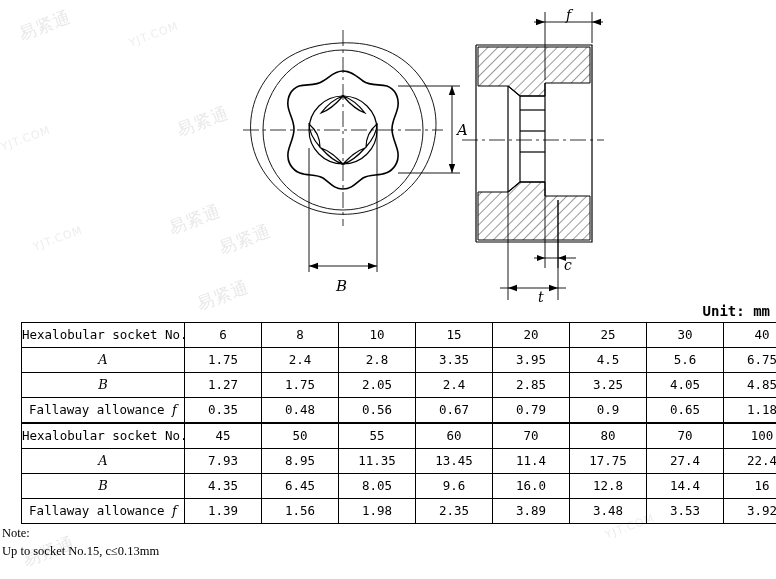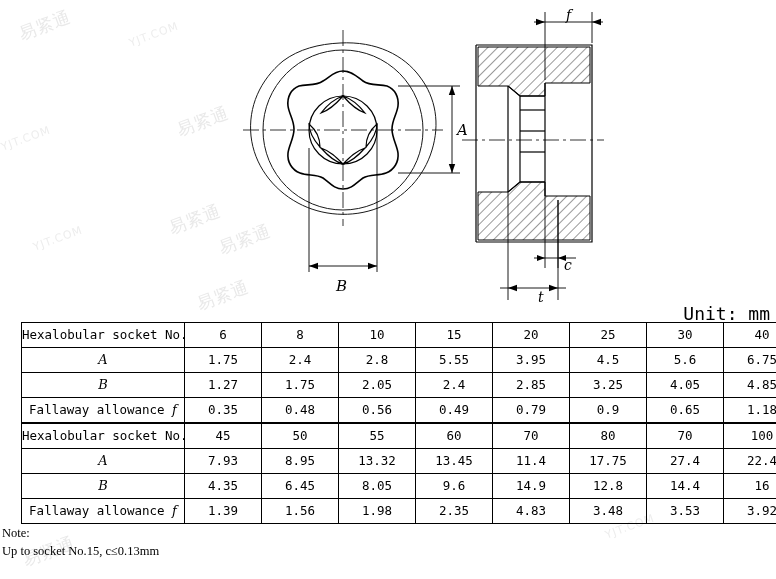--- a/index.html
+++ b/index.html
@@ -43,22 +43,23 @@
     width: 776px;
     height: 320px;
   }
   #drawing svg { display: block; }
 
   
   .unit-label {
     position: absolute;
     right: 6px;
     top: 303px;
-    font-size: 18px;
+    font-size: 14px;
     font-family: "DejaVu Sans Mono", monospace;
+    font-weight: bold;
   }
 
   
   .tbl-wrap {
     position: absolute;
     left: 0;
     width: 776px;
     margin-left: 21px;
   }
   #tbl1-wrap { top: 322px; }
@@ -274,21 +275,21 @@
           <td class="val">20</td>
           <td class="val">25</td>
           <td class="val">30</td>
           <td class="val">40</td>
         </tr>
         <tr>
           <td class="rowhead"><span class="fvar">A</span></td>
           <td class="val">1.75</td>
           <td class="val">2.4</td>
           <td class="val">2.8</td>
-          <td class="val">5.55</td>
+          <td class="val">3.35</td>
           <td class="val">3.95</td>
           <td class="val">4.5</td>
           <td class="val">5.6</td>
           <td class="val">6.75</td>
         </tr>
         <tr>
           <td class="rowhead"><span class="fvar">B</span></td>
           <td class="val">1.27</td>
           <td class="val">1.75</td>
           <td class="val">2.05</td>
@@ -296,21 +297,21 @@
           <td class="val">2.85</td>
           <td class="val">3.25</td>
           <td class="val">4.05</td>
           <td class="val">4.85</td>
         </tr>
         <tr>
           <td class="rowhead"><span>Fallaway allowance</span> <span class="fvar">f</span></td>
           <td class="val">0.35</td>
           <td class="val">0.48</td>
           <td class="val">0.56</td>
-          <td class="val">0.49</td>
+          <td class="val">0.67</td>
           <td class="val">0.79</td>
           <td class="val">0.9</td>
           <td class="val">0.65</td>
           <td class="val">1.18</td>
         </tr>
       </tbody>
     </table>
   </div>
 
   <div class="tbl-wrap" id="tbl2-wrap">
@@ -324,45 +325,45 @@
           <td class="val">60</td>
           <td class="val">70</td>
           <td class="val">80</td>
           <td class="val">70</td>
           <td class="val">100</td>
         </tr>
         <tr>
           <td class="rowhead"><span class="fvar">A</span></td>
           <td class="val">7.93</td>
           <td class="val">8.95</td>
-          <td class="val">13.32</td>
+          <td class="val">11.35</td>
           <td class="val">13.45</td>
           <td class="val">11.4</td>
           <td class="val">17.75</td>
           <td class="val">27.4</td>
           <td class="val">22.4</td>
         </tr>
         <tr>
           <td class="rowhead"><span class="fvar">B</span></td>
           <td class="val">4.35</td>
           <td class="val">6.45</td>
           <td class="val">8.05</td>
           <td class="val">9.6</td>
-          <td class="val">14.9</td>
+          <td class="val">16.0</td>
           <td class="val">12.8</td>
           <td class="val">14.4</td>
           <td class="val">16</td>
         </tr>
         <tr>
           <td class="rowhead"><span>Fallaway allowance</span> <span class="fvar">f</span></td>
           <td class="val">1.39</td>
           <td class="val">1.56</td>
           <td class="val">1.98</td>
           <td class="val">2.35</td>
-          <td class="val">4.83</td>
+          <td class="val">3.89</td>
           <td class="val">3.48</td>
           <td class="val">3.53</td>
           <td class="val">3.92</td>
         </tr>
       </tbody>
     </table>
   </div>
 
   <div id="notes">
     <div>Note:</div>

